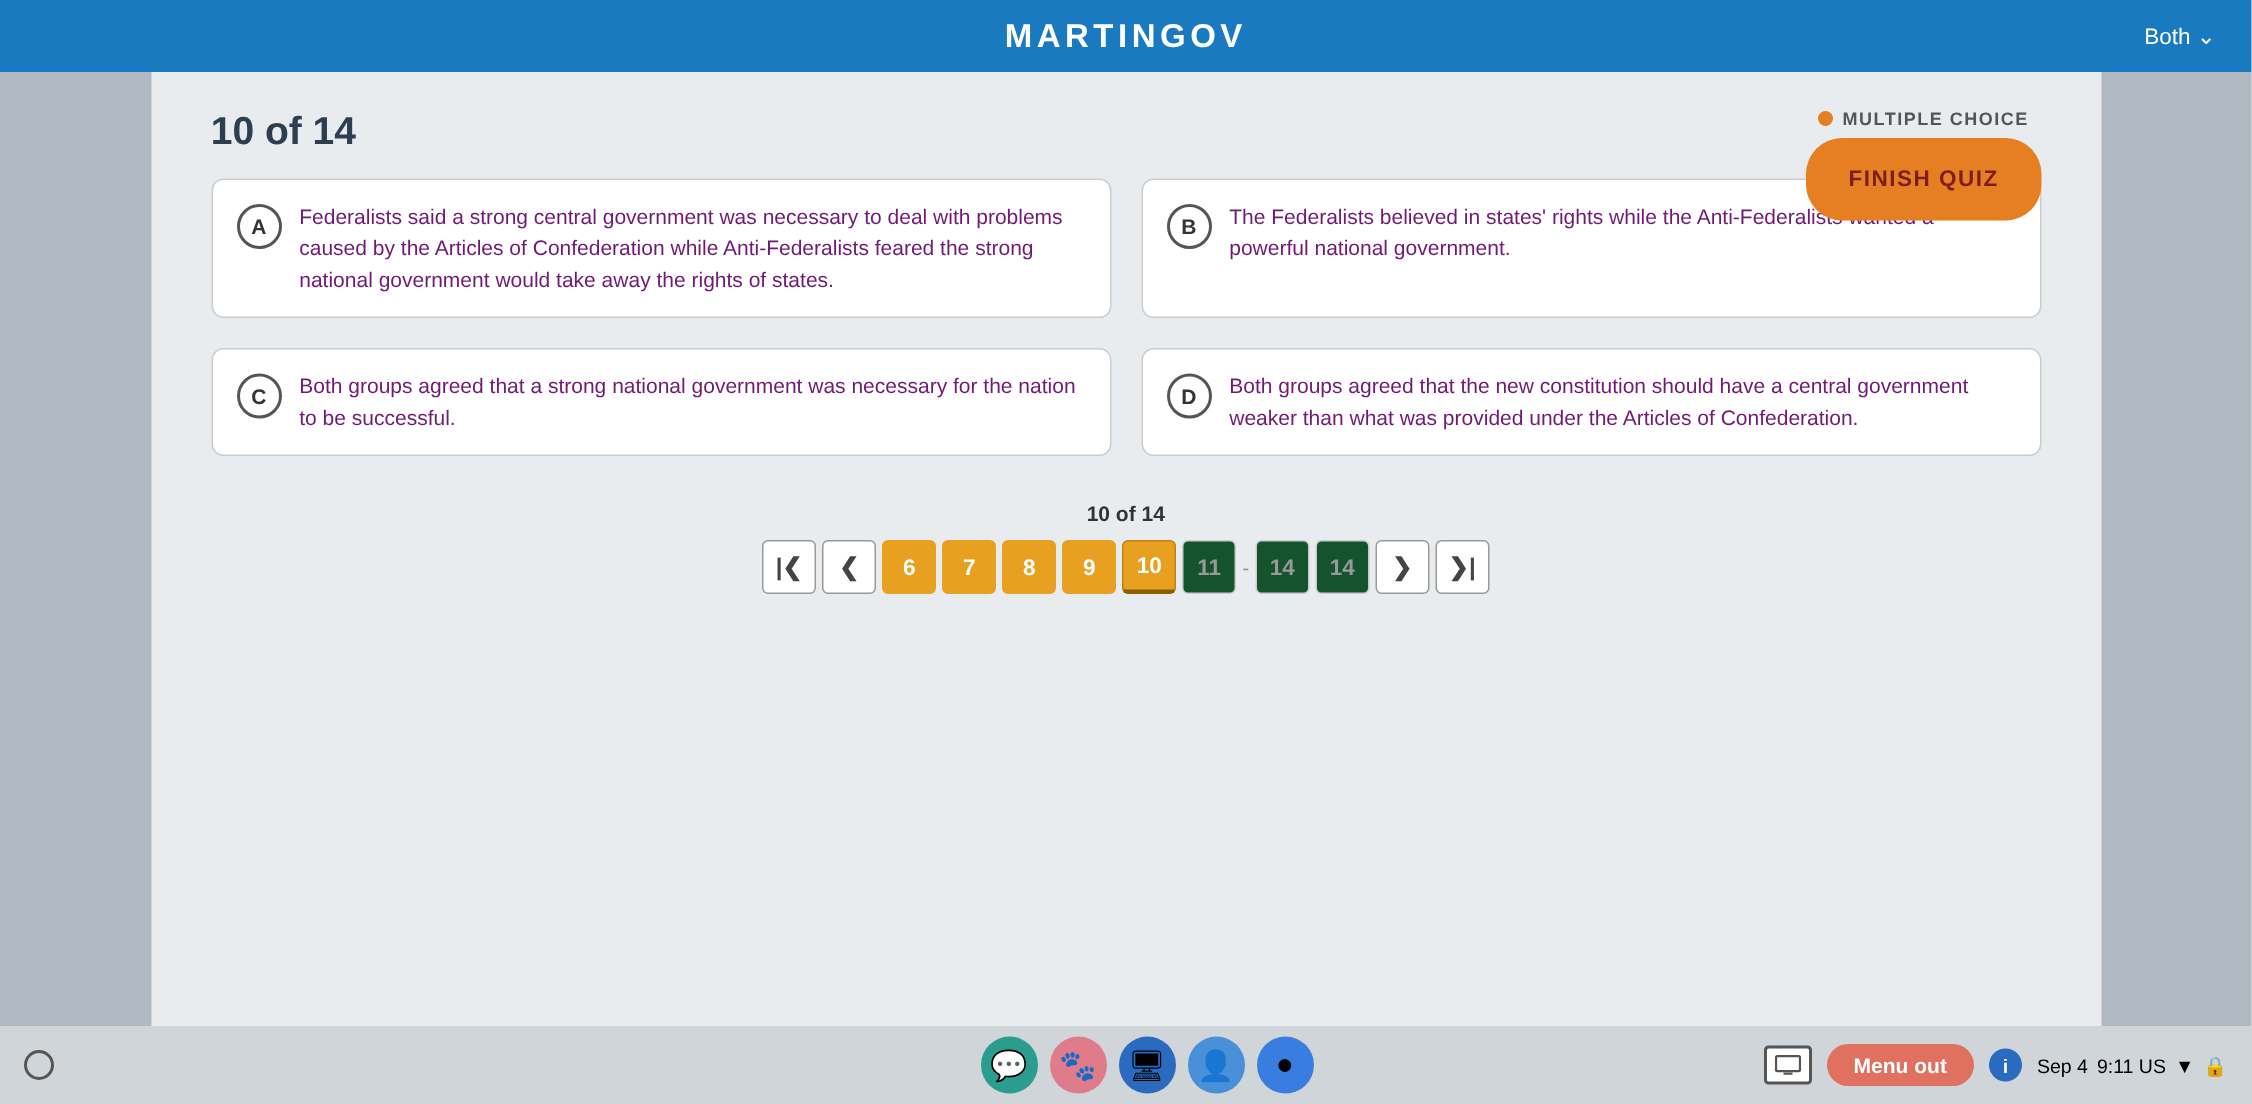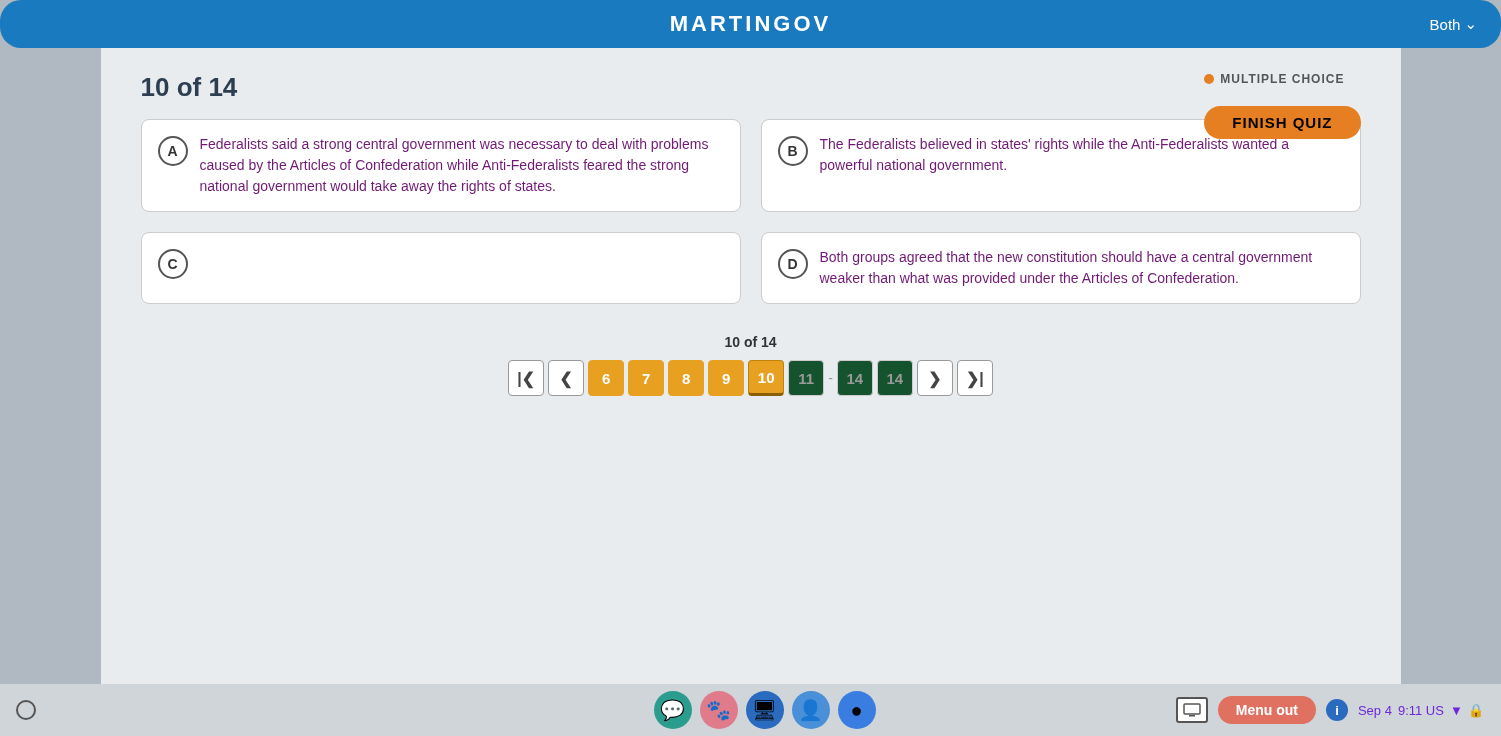--- a/index.html
+++ b/index.html
@@ -13,21 +13,20 @@
     }
 
     
     .top-bar {
       background: #1a7abf;
       height: 48px;
       display: flex;
       align-items: center;
       justify-content: center;
       position: relative;
-      border-radius: 21px;
     }
     .top-bar-title {
       color: white;
       font-size: 22px;
       font-weight: bold;
       letter-spacing: 3px;
     }
     .menu-btn {
       position: absolute;
       right: 24px;
@@ -55,46 +54,46 @@
       color: #2c3e50;
       margin-bottom: 16px;
     }
 
     .top-right-area {
       position: absolute;
       top: 24px;
       right: 40px;
       display: flex;
       flex-direction: column;
-      align-items: flex-start;
-      gap: 20px;
+      align-items: center;
+      gap: 6px;
     }
 
     .multiple-choice-badge {
       display: flex;
       align-items: center;
       gap: 6px;
       font-size: 12px;
       color: #555;
       font-weight: bold;
       letter-spacing: 1px;
     }
     .orange-dot {
       width: 10px;
       height: 10px;
       background: #e67e22;
       border-radius: 50%;
     }
 
     .finish-quiz-btn {
       background: #e67e22;
-      color: #000000;
+      color: #7f1d1d;
       border: none;
       border-radius: 24px;
-      padding: 8px 28px;
+      padding: 19px 28px;
       font-size: 15px;
       font-weight: bold;
       cursor: pointer;
       letter-spacing: 1px;
     }
 
     .question-text {
       font-size: 16px;
       color: #2c3e50;
       margin-bottom: 28px;
@@ -273,21 +272,21 @@
       border: none;
       border-radius: 20px;
       padding: 6px 18px;
       font-size: 14px;
       font-weight: bold;
       cursor: pointer;
     }
 
     .taskbar-info {
       font-size: 13px;
-      color: #6d28d9;
+      color: #000000;
       display: flex;
       align-items: center;
       gap: 6px;
     }
 
     .info-circle {
       width: 22px;
       height: 22px;
       background: #2a6bbf;
       border-radius: 50%;
@@ -330,20 +329,21 @@
       <div class="answer-text">Federalists said a strong central government was necessary to deal with problems caused by the Articles of Confederation while Anti-Federalists feared the strong national government would take away the rights of states.</div>
     </div>
 
     <div class="answer-option">
       <div class="answer-circle">B</div>
       <div class="answer-text">The Federalists believed in states' rights while the Anti-Federalists wanted a powerful national government.</div>
     </div>
 
     <div class="answer-option">
       <div class="answer-circle">C</div>
+      <div class="answer-text">Both groups agreed that a strong national government was necessary for the nation to be successful.</div>
     </div>
 
     <div class="answer-option">
       <div class="answer-circle">D</div>
       <div class="answer-text">Both groups agreed that the new constitution should have a central government weaker than what was provided under the Articles of Confederation.</div>
     </div>
 
   </div>
 
   <div class="pagination-area">

